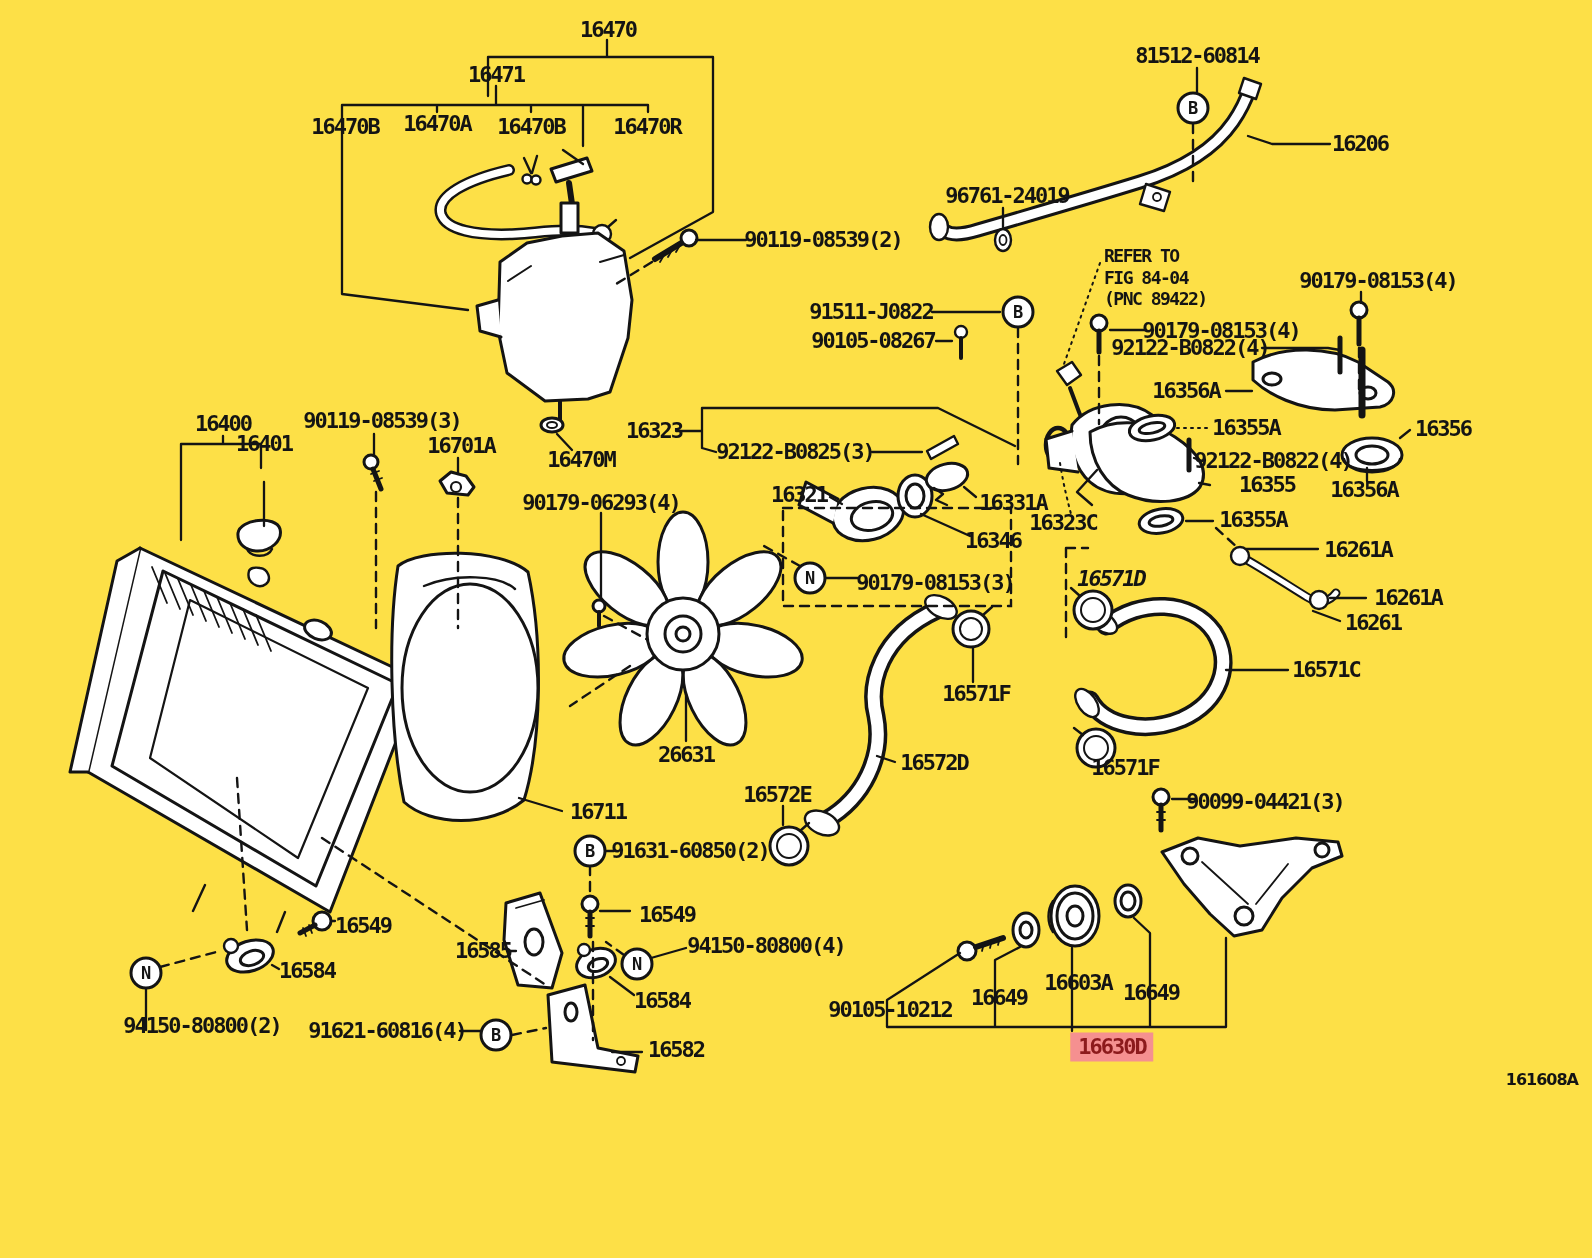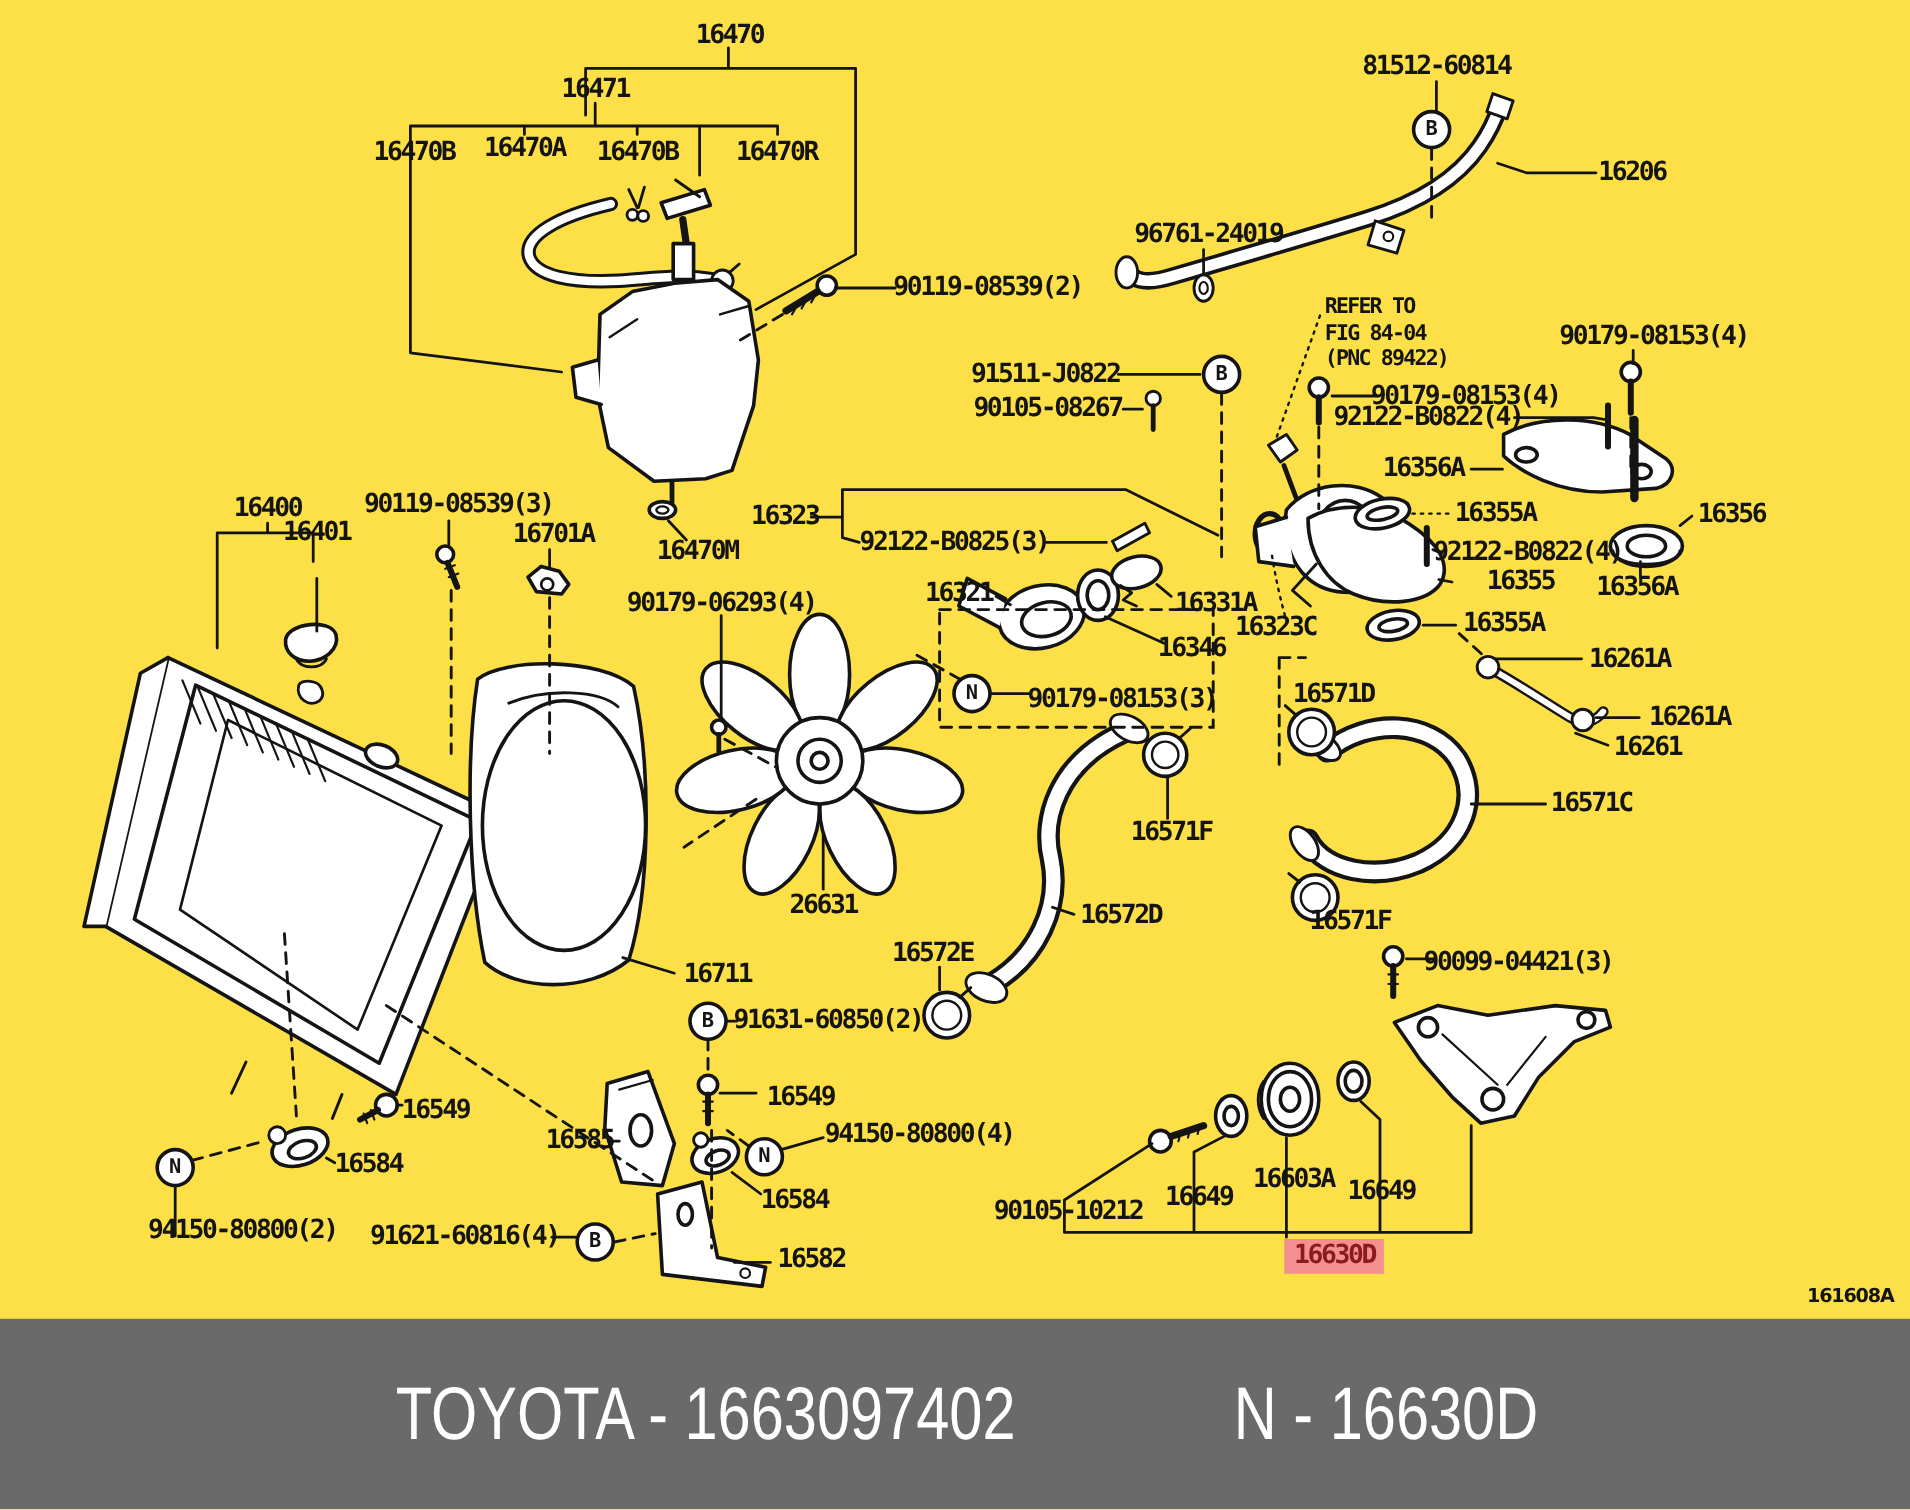--- a/index.html
+++ b/index.html
@@ -322,21 +322,21 @@
       <div class="lbl" style="left: 1013px; top: 503px;">16331A</div>
       <div class="lbl" style="left: 264px; top: 444px; text-align: right;">16401</div>
       <div class="lbl" style="left: 601px; top: 503px;">90179-06293(4)</div>
       <div class="lbl" style="left: 1239px; top: 485px; margin-left: 28px;">16355</div>
       <div class="lbl" style="left: 1364px; top: 490px;">16356A</div>
       <div class="lbl" style="left: 993px; top: 541px;">16346</div>
       <div class="lbl" style="left: 1253px; top: 520px;">16355A</div>
       <div class="lbl" style="left: 1063px; top: 523px;">16323C</div>
       <div class="lbl circle" style="left: 810px; top: 578px;">N</div>
       <div class="lbl" style="left: 935px; top: 583px;">90179-08153(3)</div>
-      <div class="lbl" style="left: 1111px; top: 579px;">16571D</div>
+      <div class="lbl" style="left: 1111px; top: 579px; font-style: italic;">16571D</div>
       <div class="lbl" style="left: 1358px; top: 550px;">16261A</div>
       <div class="lbl" style="left: 1408px; top: 598px;">16261A</div>
       <div class="lbl" style="left: 1373px; top: 623px;">16261</div>
       <div class="lbl" style="left: 1326px; top: 670px;">16571C</div>
       <div class="lbl" style="left: 976px; top: 694px;">16571F</div>
       <div class="lbl" style="left: 686px; top: 755px;">26631</div>
       <div class="lbl" style="left: 934px; top: 763px;">16572D</div>
       <div class="lbl" style="left: 777px; top: 795px;">16572E</div>
       <div class="lbl" style="left: 1125px; top: 768px;">16571F</div>
       <div class="lbl" style="left: 598px; top: 812px;">16711</div>
@@ -359,18 +359,14 @@
       <div class="lbl" style="left: 999px; top: 998px;">16649</div>
       <div class="lbl" style="left: 1078px; top: 983px;">16603A</div>
       <div class="lbl" style="left: 1151px; top: 993px;">16649</div>
       <div class="lbl hl" style="left: 1112px; top: 1047px;">16630D</div>
       <div class="lbl code" style="left: 1578px; top: 1080px;">161608A</div>
       <div class="lbl note" style="left: 1104px; top: 245px;">REFER TO
 FIG 84-04
 (PNC 89422)</div>
     </div>
 
-  <div id="footer">
-    <span class="f-left">TOYOTA - 1663097402</span>
-    <span class="f-right">N - 16630D</span>
-  </div>
 
 </div>
 
 </body></html>

